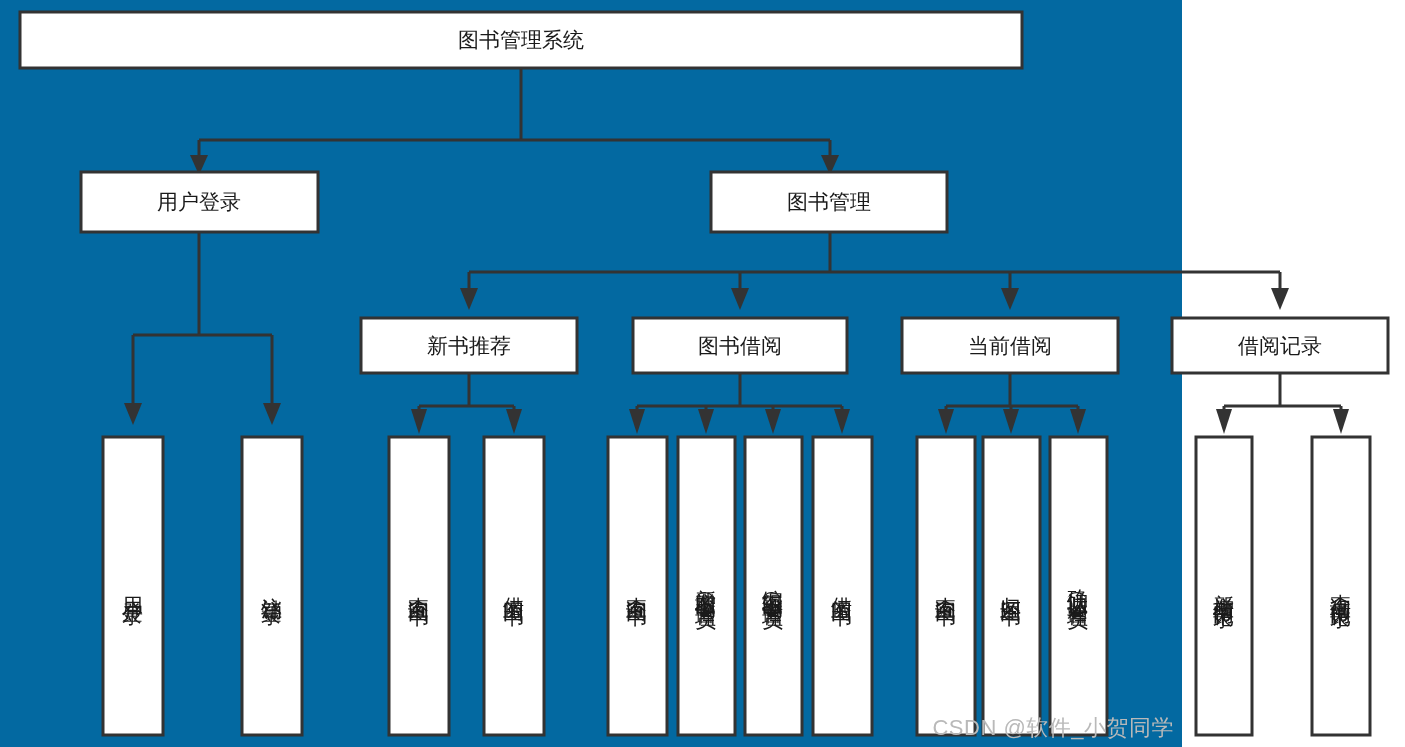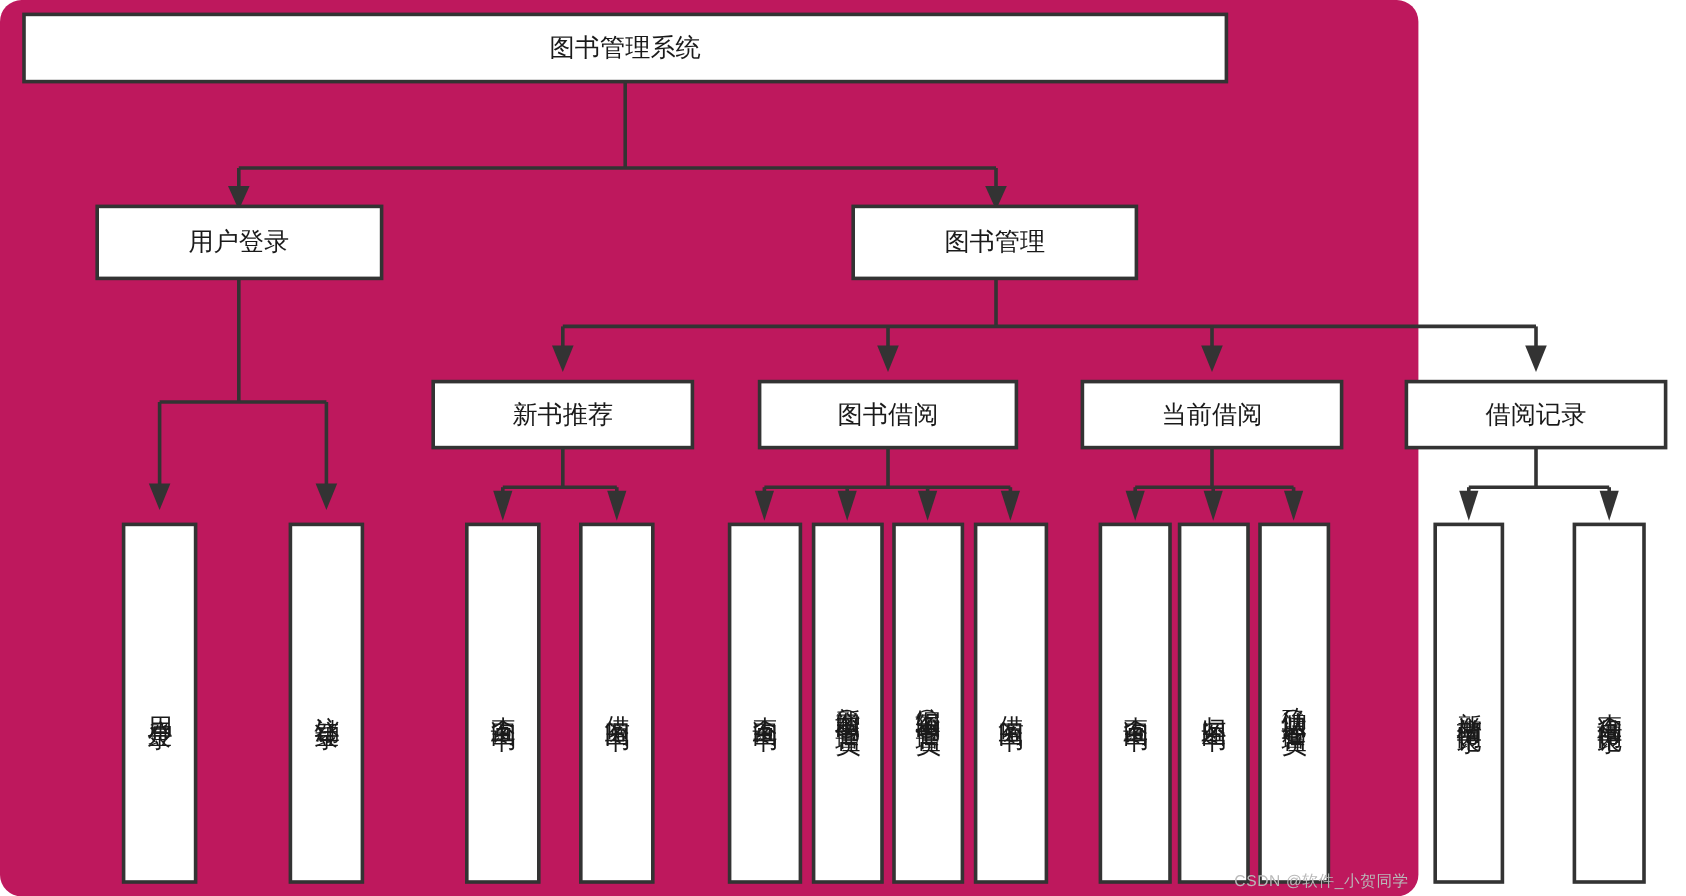--- a/index.html
+++ b/index.html
@@ -10,22 +10,21 @@
   body {
     width: 1405px;
     height: 747px;
     font-family: "Liberation Sans", "DejaVu Sans", sans-serif;
     overflow: hidden;
   }
   #diagram-root {
     position: relative;
     width: 1182px;
     height: 747px;
-    background: #be185d;
-    border-radius: 18px;
+    background: #0369a1;
   }
   svg.diagram-canvas {
     position: absolute;
     top: 0;
     left: 0;
     width: 1405px;
     height: 747px;
     display: block;
   }
   .node-rect {
@@ -58,21 +57,21 @@
     text-orientation: upright;
     letter-spacing: 3px;
     dominant-baseline: central;
     text-anchor: middle;
   }
   .watermark-text {
     position: absolute;
     right: 8px;
     bottom: 4px;
     font-family: "Liberation Sans", "DejaVu Sans", sans-serif;
-    font-size: 13px;
+    font-size: 22px;
     color: #b9b9b9;
     white-space: nowrap;
     letter-spacing: 0.5px;
     pointer-events: none;
   }
 </style>
 </head>
 <body>
 
 <div id="diagram-root">

